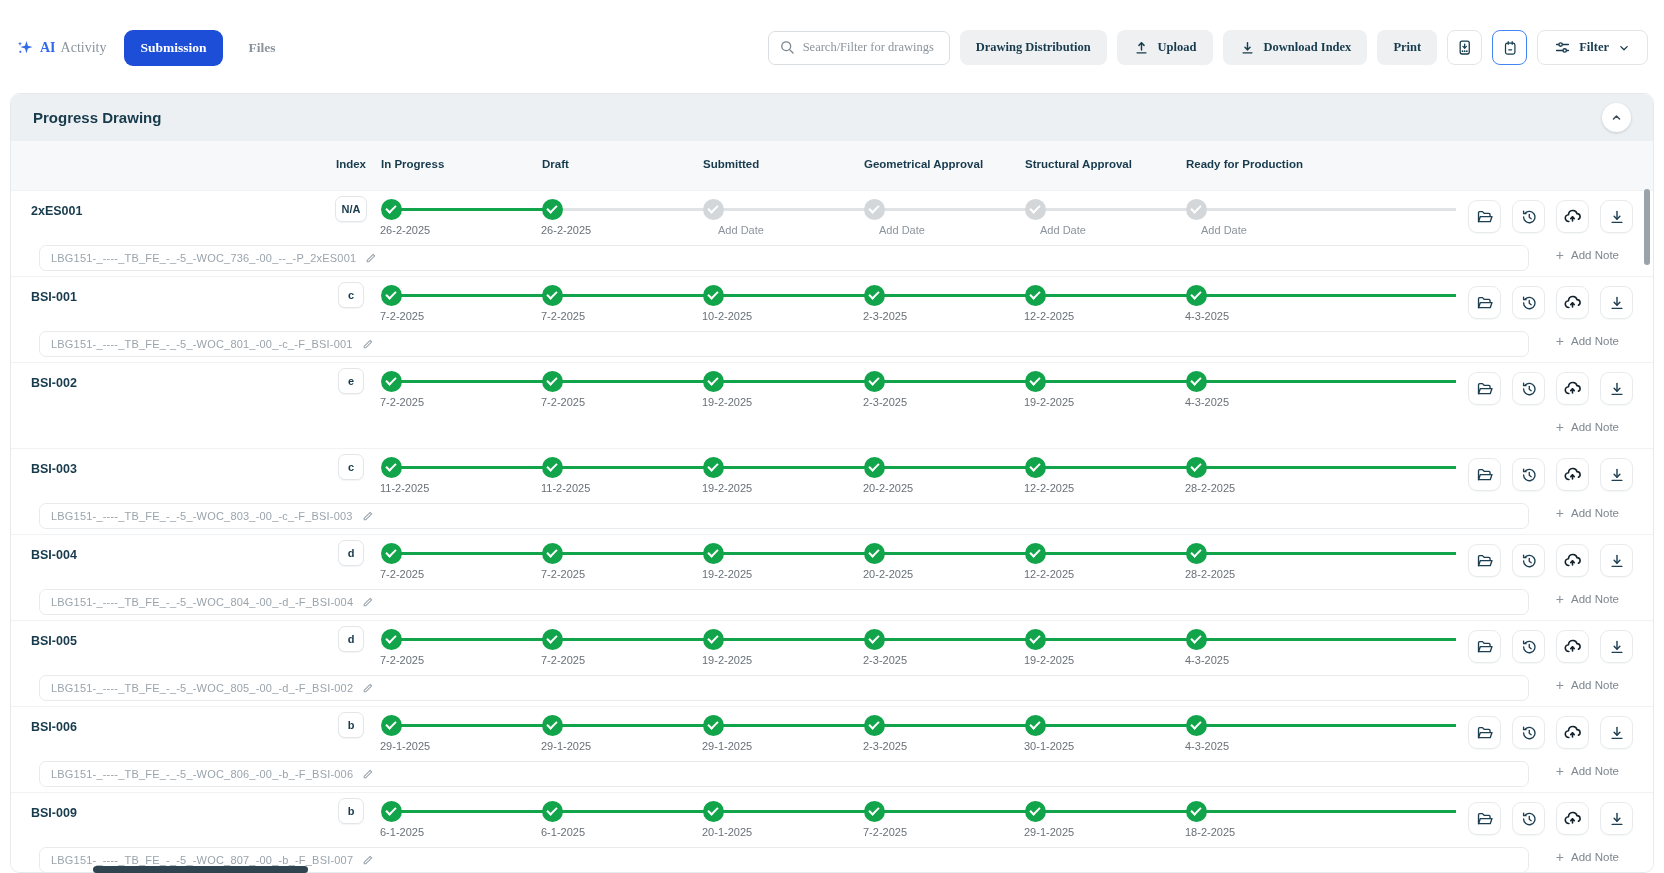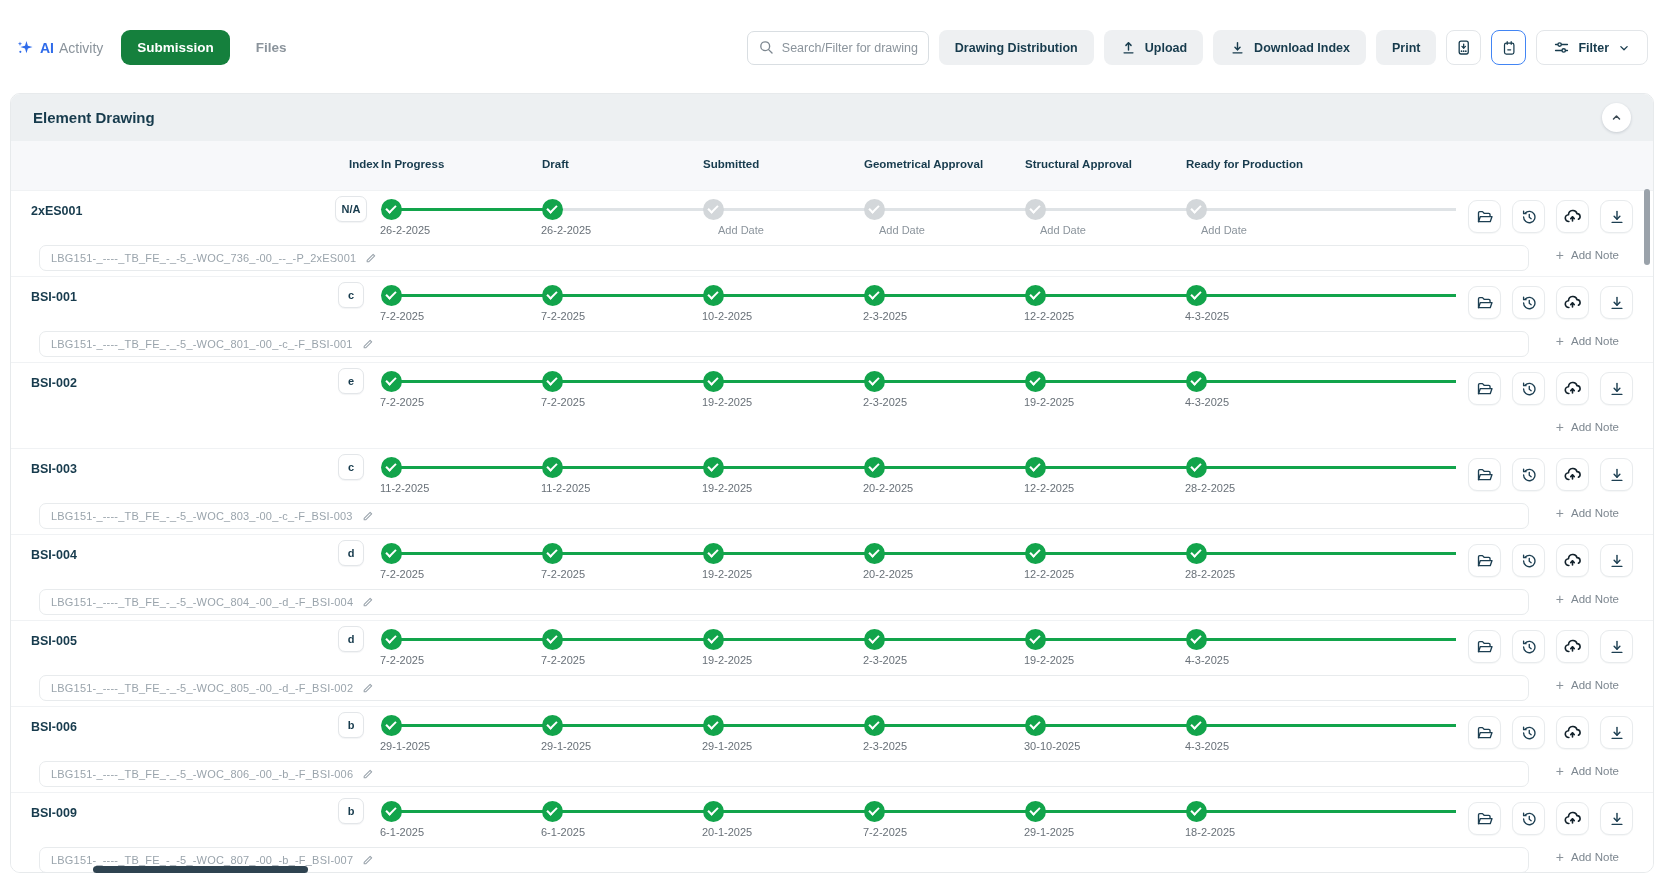--- a/index.html
+++ b/index.html
@@ -2,28 +2,28 @@
 <html><head>
 <meta charset="utf-8">
 <style>
   * { box-sizing: border-box; margin: 0; padding: 0; }
   html,body { width:1664px; height:873px; overflow:hidden; background:#fff;
     font-family:"Liberation Sans", sans-serif; color:#173B4D; }
 
   
   .topbar { position:absolute; left:0; top:0; right:0; height:93px;
     display:flex; align-items:center; justify-content:space-between;
-    padding:18px 16px 16px 16px; background:#fff; }
+    padding:18px 16px 16px 16px; background:#fff;font-family:Liberation Serif, serif; }
   .tb-left { display:flex; align-items:center; gap:10px; }
   .ai-activity { display:flex; align-items:center; gap:5px; cursor:pointer; padding-right:8px; }
   .ai-brand { color:#2F6BEA; font-weight:700; font-size:14px; }
   .ai-label { color:#8B949C; font-size:14px; }
   .tab { border:none; background:transparent; color:#8B949C; font-size:13.5px; font-weight:600;
     padding:10px 16px; border-radius:9px; cursor:pointer; font-family:inherit; }
-  .tab.active { background:#15803d; color:#fff; font-weight:700; }
+  .tab.active { background:#1d4ed8; color:#fff; font-weight:700; }
   .tb-right { display:flex; align-items:center; gap:10px; }
   .search-box { display:flex; align-items:center; gap:7px; width:182px; height:34px;
     border:1px solid #D9DEE2; border-radius:7px; padding:0 10px; background:#fff; }
   .search-box input { border:none; outline:none; width:100%; font-size:12.5px;
     font-family:inherit; color:#173B4D; background:transparent; }
   .search-box input::placeholder { color:#8B949C; }
   .btn { display:flex; align-items:center; gap:8px; height:35px; padding:0 16px;
     background:#EEF0F2; border:none; border-radius:8px; color:#173B4D;
     font-size:12.5px; font-weight:700; cursor:pointer; font-family:inherit; white-space:nowrap; }
   .icon-only { width:35px; padding:0; justify-content:center; background:#fff; border:1px solid #E3E6E9; }
@@ -35,21 +35,21 @@
     border:1px solid #E7EAEC; border-radius:10px; overflow:hidden; background:#fff; }
   .card-header { position:relative; height:47px; background:#EDF0F2;
     display:flex; align-items:center; padding-left:22px; }
   .card-title { font-size:15px; font-weight:700; color:#173B4D; }
   .collapse-btn { position:absolute; right:22px; top:9px; width:29px; height:29px;
     border-radius:50%; background:#fff; border:none; cursor:pointer;
     box-shadow:0 1px 3px rgba(20,40,60,.18); display:flex; align-items:center; justify-content:center; }
 
   .col-band { position:relative; height:50px; background:#F7F8FA; border-bottom:1px solid #F0F2F4; }
   .col-label { position:absolute; top:17px; font-size:11.5px; font-weight:700; color:#173B4D; white-space:nowrap; }
-  .c0 { left:329px; width:48px; text-align:center; }
+  .c0 { left:316px; width:48px; text-align:center; }
   .c1 { left:370px; } .c2 { left:531px; } .c3 { left:692px; }
   .c4 { left:853px; } .c5 { left:1014px; } .c6 { left:1175px; }
 
   
   .rows { background:#fff; }
   .row { height:86px; border-bottom:1px solid #F0F2F4; }
   .row-main { position:relative; height:54px; }
   .row-name { position:absolute; left:20px; top:13px; font-size:12.5px; font-weight:700; color:#173B4D; }
   .index-wrap { position:absolute; left:316px; top:5px; width:48px; display:flex; justify-content:center; }
   .index-badge { min-width:26px; height:26px; padding:0 6px; background:#fff;
@@ -170,21 +170,21 @@
         <svg width="14" height="14" viewBox="0 0 20 20" fill="none" stroke="#173B4D" stroke-width="1.8" stroke-linecap="round" stroke-linejoin="round">
           <path d="M5.5 8l4.5 4.5L14.5 8"></path>
         </svg>
       </span>
     </button>
   </div>
 </header>
 
 <section class="card">
   <div class="card-header">
-    <span class="card-title">Element Drawing</span>
+    <span class="card-title">Progress Drawing</span>
     <button class="collapse-btn">
       <span>
         <svg width="15" height="15" viewBox="0 0 20 20" fill="none" stroke="#3C4A54" stroke-width="2" stroke-linecap="round" stroke-linejoin="round">
           <path d="M6 12l4-4 4 4"></path>
         </svg>
       </span>
     </button>
   </div>
   <div class="col-band">
     <span class="col-label c0">Index</span>
@@ -682,21 +682,21 @@
             <div class="node done" style="left: 161px;"></div>
             <div class="m-date" style="left: 150px;">29-1-2025</div>
             <div class="seg done" style="left: 322px; width: 161px;"></div>
             <div class="node done" style="left: 322px;"></div>
             <div class="m-date" style="left: 311px;">29-1-2025</div>
             <div class="seg done" style="left: 483px; width: 161px;"></div>
             <div class="node done" style="left: 483px;"></div>
             <div class="m-date" style="left: 472px;">2-3-2025</div>
             <div class="seg done" style="left: 644px; width: 161px;"></div>
             <div class="node done" style="left: 644px;"></div>
-            <div class="m-date" style="left: 633px;">30-10-2025</div>
+            <div class="m-date" style="left: 633px;">30-1-2025</div>
             <div class="seg done" style="left: 805px; width: 260px;"></div>
             <div class="node done" style="left: 805px;"></div>
             <div class="m-date" style="left: 794px;">4-3-2025</div>
           </div>
       <div class="row-actions">
         <button class="icon-btn">
           <span>
             <svg width="18" height="18" viewBox="0 0 20 20" fill="none" stroke="#1D3F52" stroke-width="1.5" stroke-linecap="round" stroke-linejoin="round">
               <path d="M2.8 15.2V5.3a1.3 1.3 0 0 1 1.3-1.3h3.1l1.8 1.9h5.3a1.3 1.3 0 0 1 1.3 1.3v1.3"></path>
               <path d="M2.8 15.2l2-5.7h13l-2 5.7z"></path>

